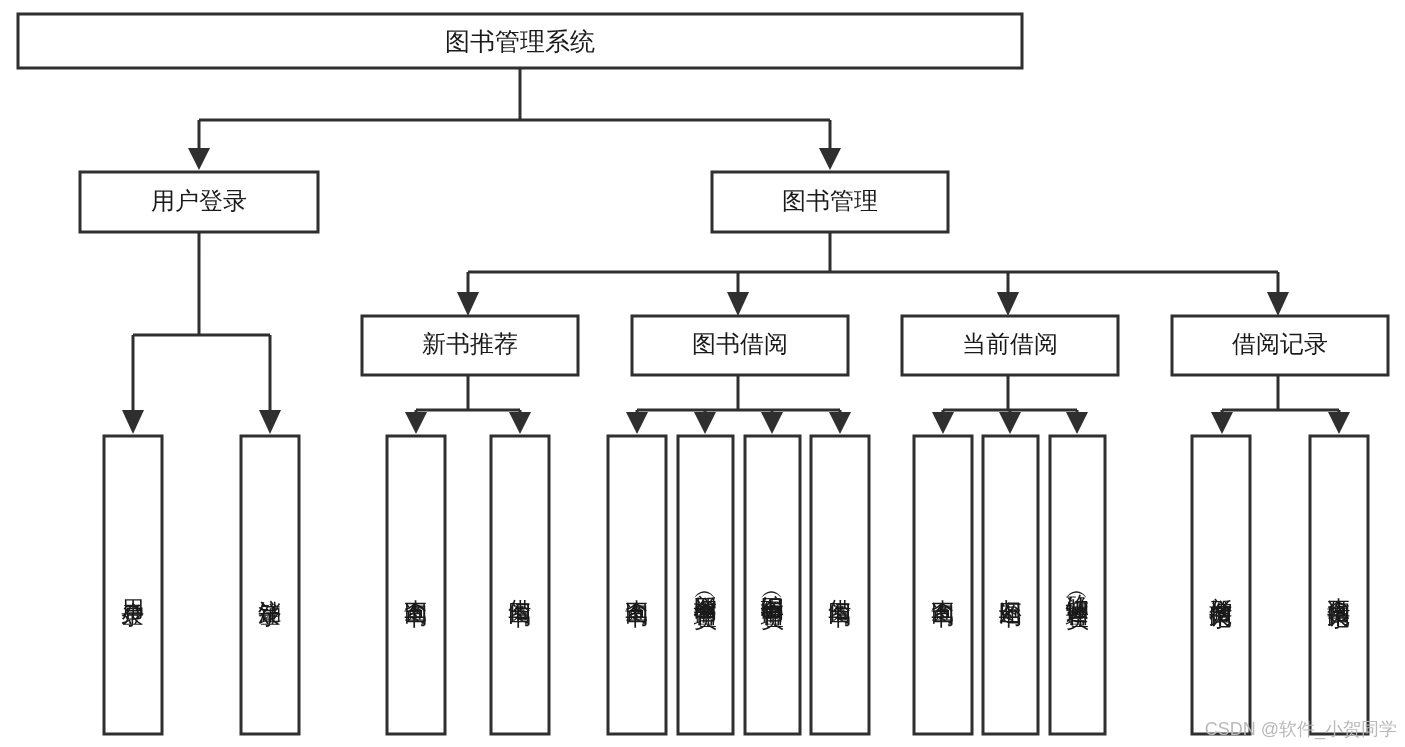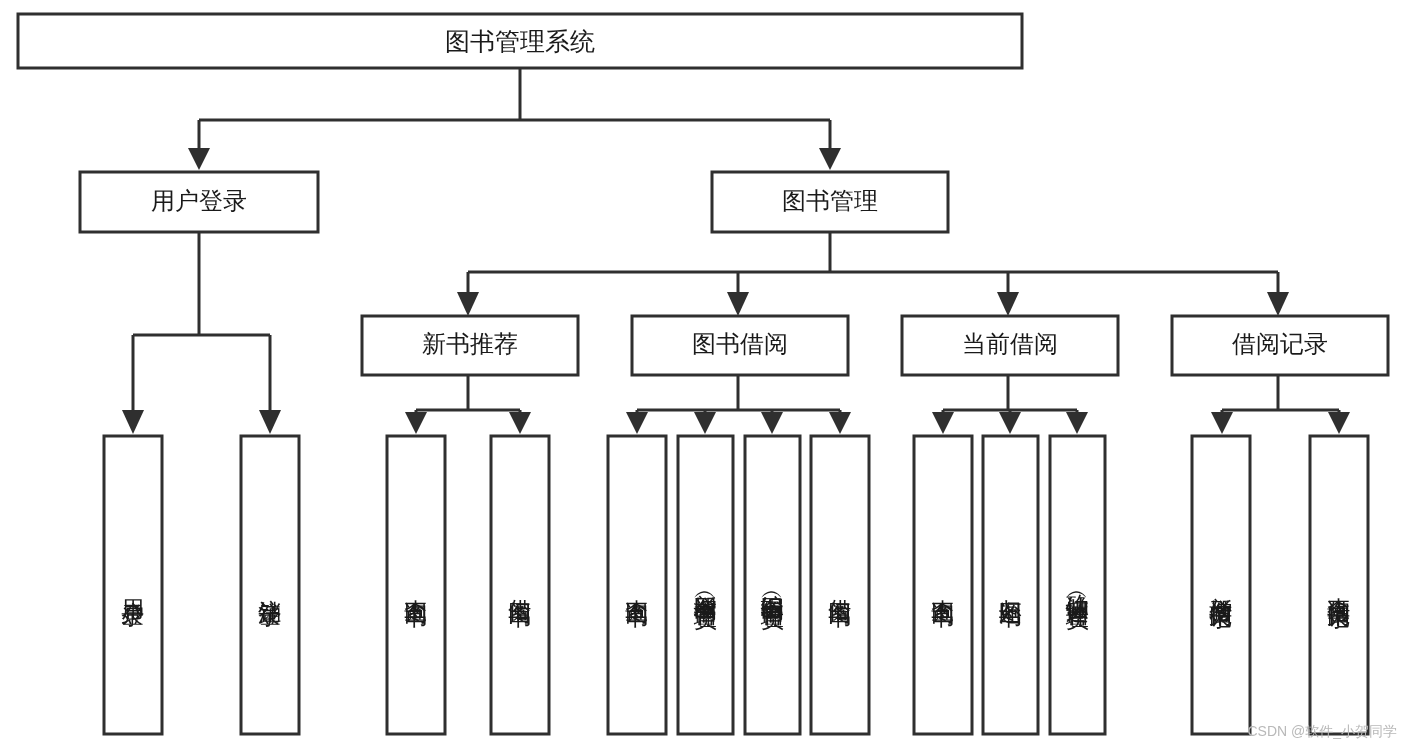--- a/index.html
+++ b/index.html
@@ -64,21 +64,21 @@
     justify-content: center;
     white-space: nowrap;
     pointer-events: none;
     user-select: none;
   }
   .watermark {
     position: absolute;
     right: 8px;
     bottom: 6px;
     font-family: "Liberation Sans", "DejaVu Sans", sans-serif;
-    font-size: 14px;
+    font-size: 18px;
     color: #b9b9b9;
     white-space: nowrap;
     user-select: none;
   }
 </style>
 </head>
 <body>
 
 <div id="diagram-root">
 

